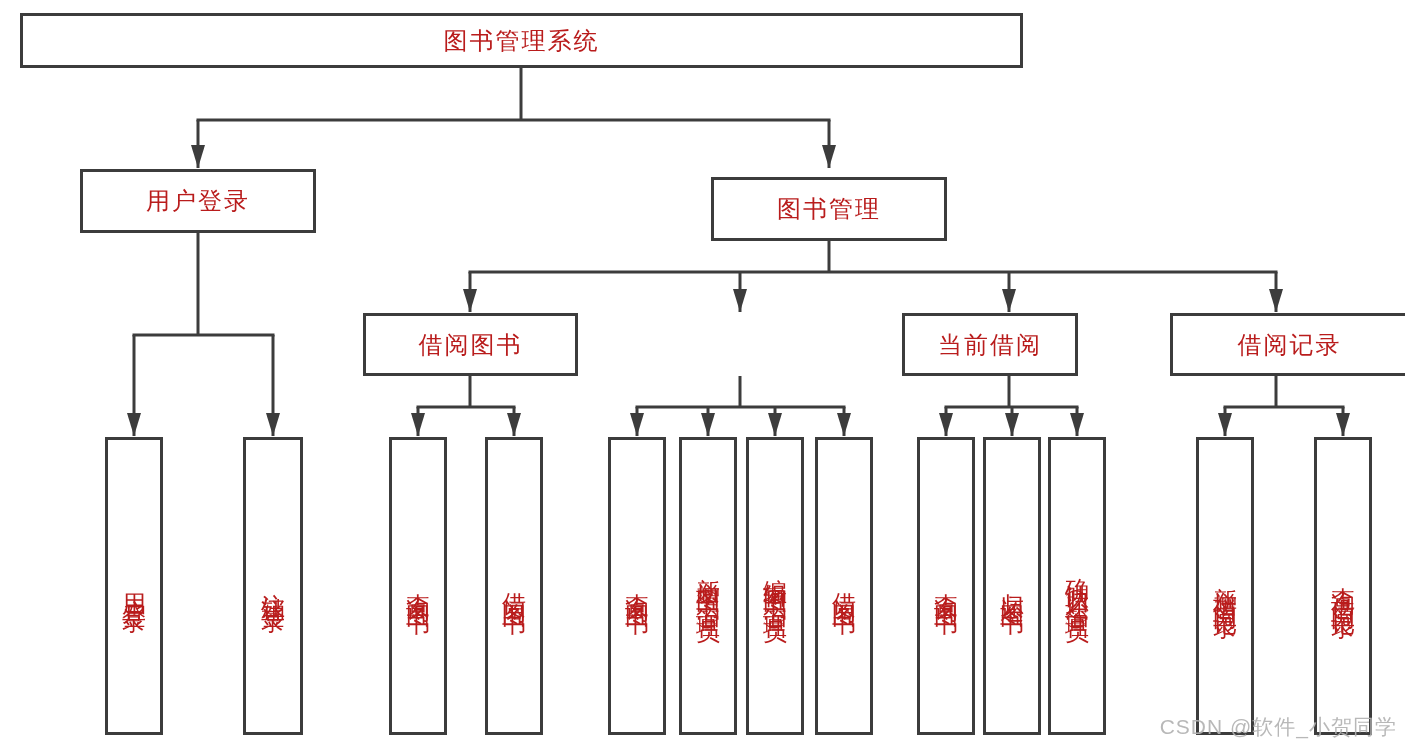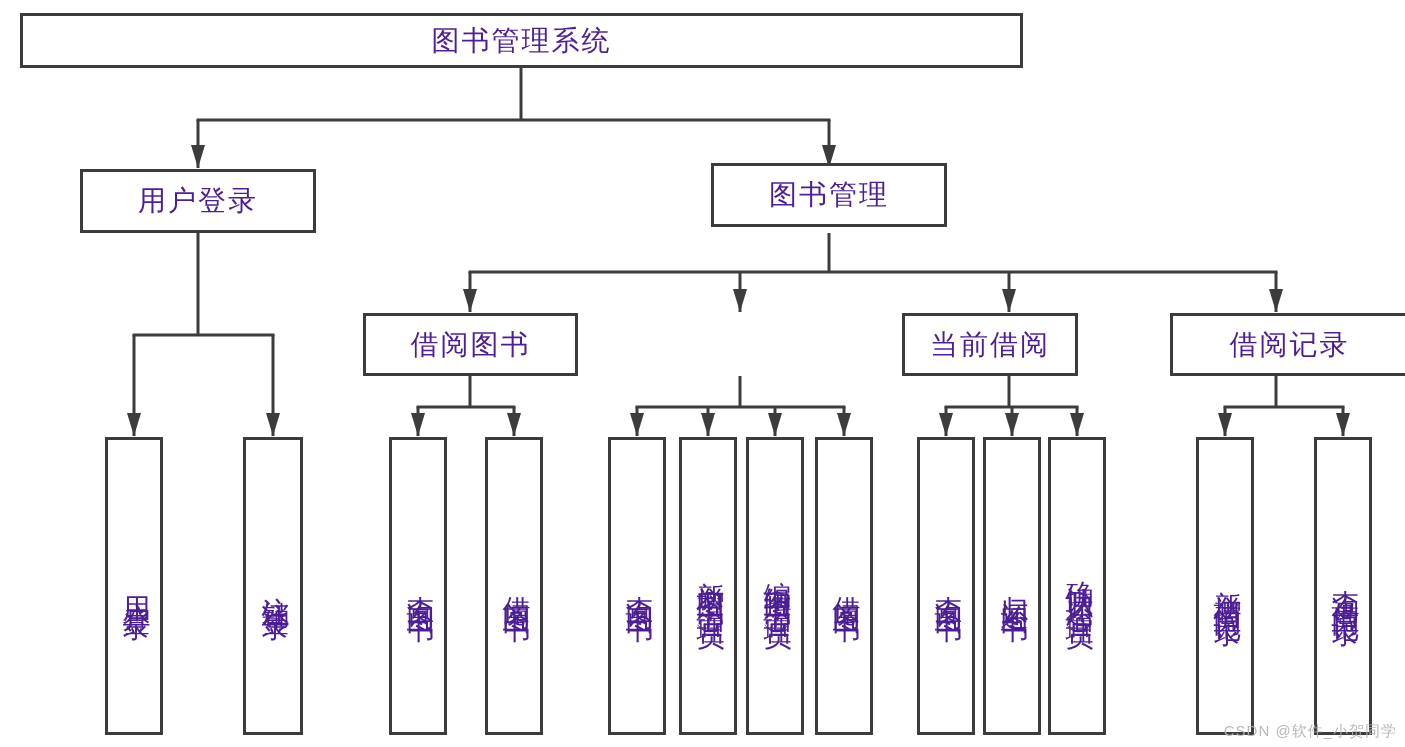--- a/index.html
+++ b/index.html
@@ -14,38 +14,37 @@
   .n{
     position:absolute;
     box-sizing:border-box;
     background:#ffffff;
     border:3px solid #3c3c3c;
     display:flex;
     align-items:center;
     justify-content:center;
   }
   .n .lbl{
-    font-size:28px;
-    color:#4c1d95;
+    font-size:24px;
+    color:#b91c1c;
     letter-spacing:2px;
     white-space:nowrap;
-    font-family:Liberation Mono, monospace;
   }
   .n.v .lbl{
     writing-mode:vertical-rl;
     text-orientation:mixed;
     letter-spacing:6px;
     line-height:1;
     white-space:normal;
   }
   #watermark{
     position:absolute;
     right:8px;
     bottom:6px;
-    font-size:15px;
+    font-size:21px;
     letter-spacing:1px;
     color:#b3b3b3;
     opacity:.92;
     white-space:nowrap;
   }
 </style>
 </head>
 <body>
 
 <div id="canvas">
@@ -100,21 +99,21 @@
     </g>
   </svg>
 
   <div class="n h" style="left:20px;top:13px;width:1003px;height:55px">
     <span class="lbl">图书管理系统</span>
   </div>
 
   <div class="n h" style="left:80px;top:169px;width:236px;height:64px">
     <span class="lbl">用户登录</span>
   </div>
-  <div class="n h" style="left:711px;top:163px;width:236px;height:64px">
+  <div class="n h" style="left:711px;top:177px;width:236px;height:64px">
     <span class="lbl">图书管理</span>
   </div>
 
   <div class="n h" style="left:363px;top:313px;width:215px;height:63px">
     <span class="lbl">借阅图书</span>
   </div>
   <div class="n h" style="left:902px;top:313px;width:176px;height:63px">
     <span class="lbl">当前借阅</span>
   </div>
   <div class="n h" style="left:1170px;top:313px;width:239px;height:63px">

